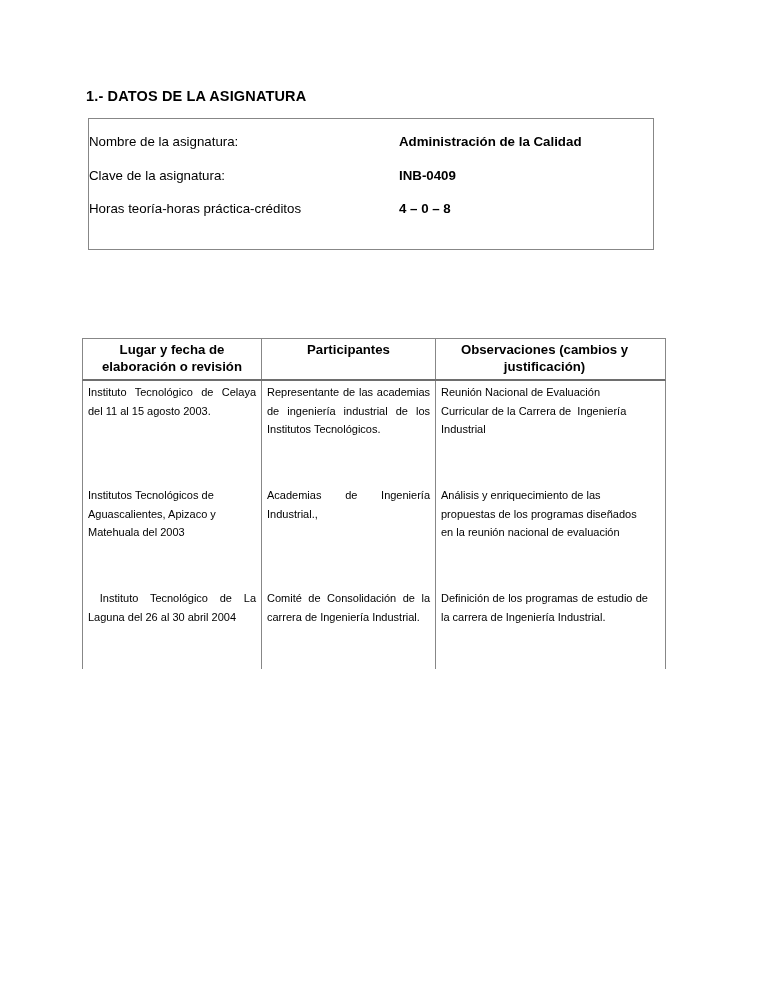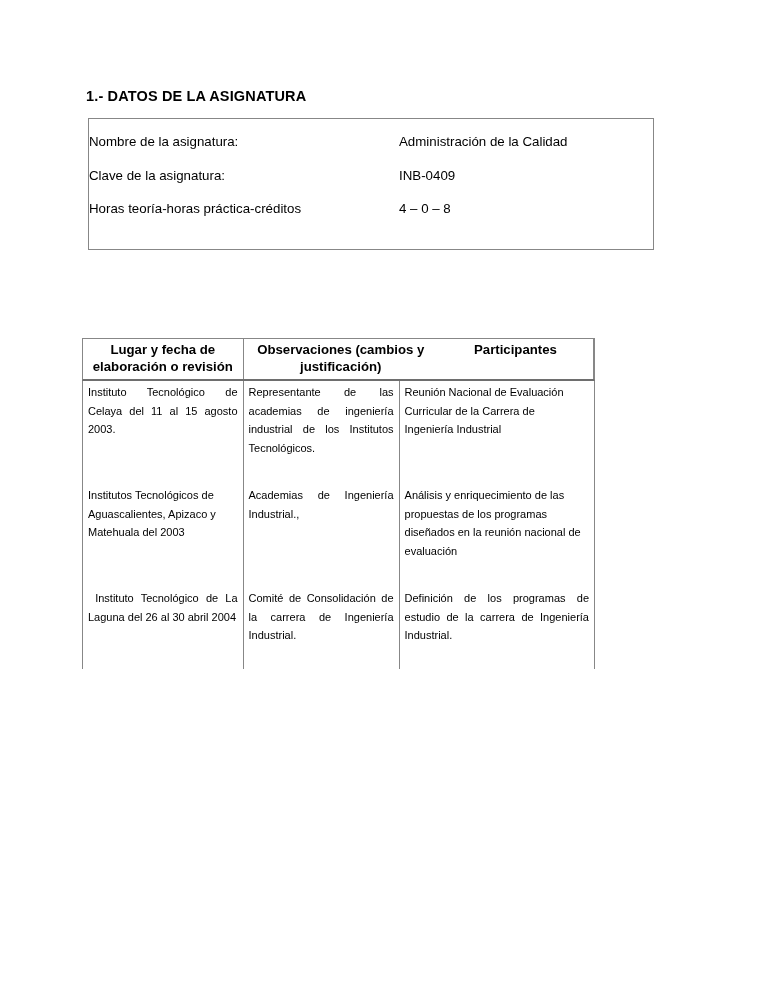--- a/index.html
+++ b/index.html
@@ -67,30 +67,30 @@
     width: 304px;   
     font-size: 13.3px;
     line-height: 18px;
     white-space: pre;
   }
   .datos-value {
     position: absolute;
     left: 310px;
     font-size: 13.3px;
     line-height: 18px;
-    font-weight: normal;
+    font-weight: bold;
     white-space: pre;
   }
 
   
   .historia-table {
     position: absolute;
     left: 82px;
     top: 338px;
-    width: 513px;
+    width: 584px;
     box-sizing: border-box;
   }
 
   
   .hist-head {
     display: flex;
     border-top: 1px solid #878787;
     border-left: 1px solid #878787;
     border-right: 1px solid #878787;
     border-bottom: 2px solid #6e6e6e;
@@ -167,23 +167,23 @@
     </div>
 
   </div>
 
 
   <div class="historia-table">
 
     <div class="hist-head">
       <div class="hcell c1">Lugar y fecha de
 elaboración o revisión</div>
+      <div class="hcell c2">Participantes</div>
       <div class="hcell c3">Observaciones
 (cambios y justificación)</div>
-      <div class="hcell c2">Participantes</div>
     </div>
 
     <div class="hist-body">
 
       <div class="hist-col c1">
         <div class="hist-cell r1 justify">Instituto Tecnológico de Celaya del 11 al 15 agosto 2003.</div>
         <div class="hist-cell r2 left">Institutos Tecnológicos de Aguascalientes, Apizaco y Matehuala del 2003</div>
         <div class="hist-cell r3 justify"> Instituto Tecnológico de La Laguna del 26 al 30 abril 2004</div>
       </div>
 

